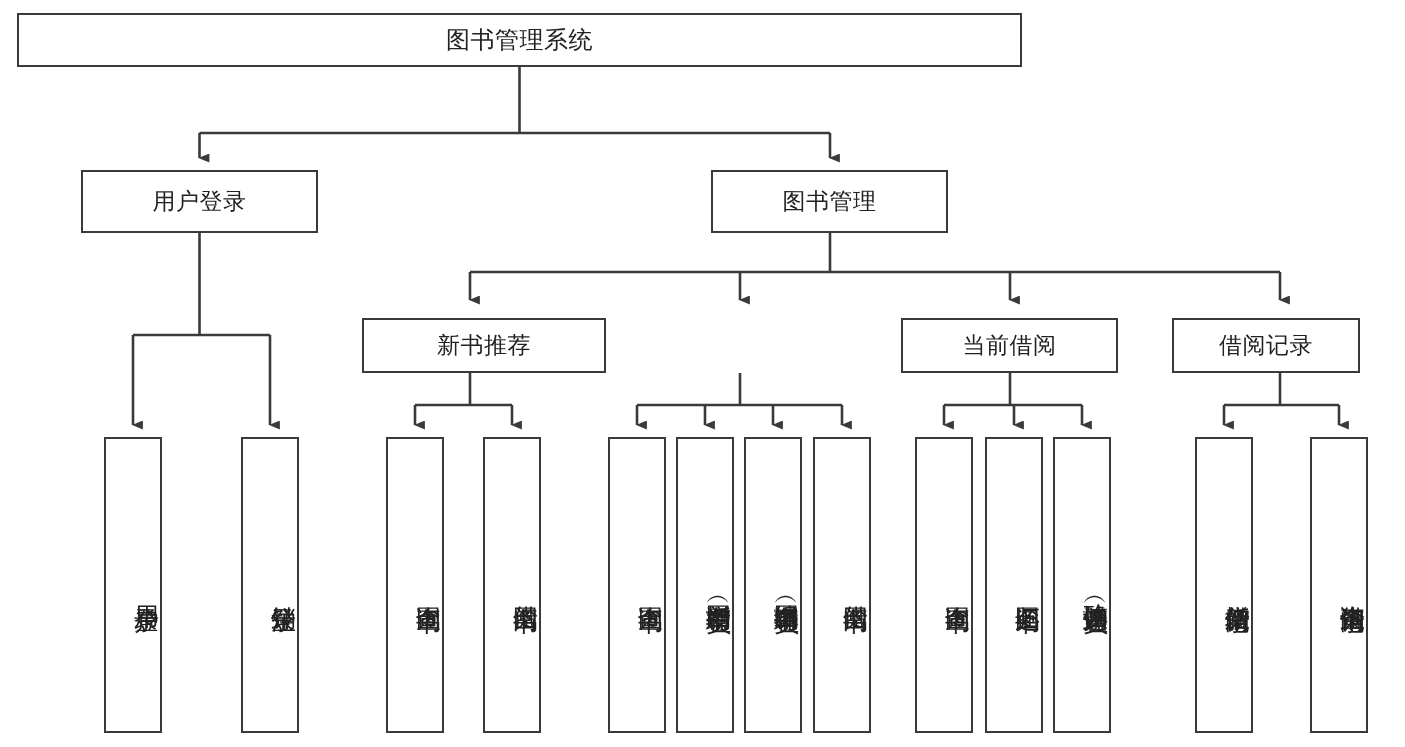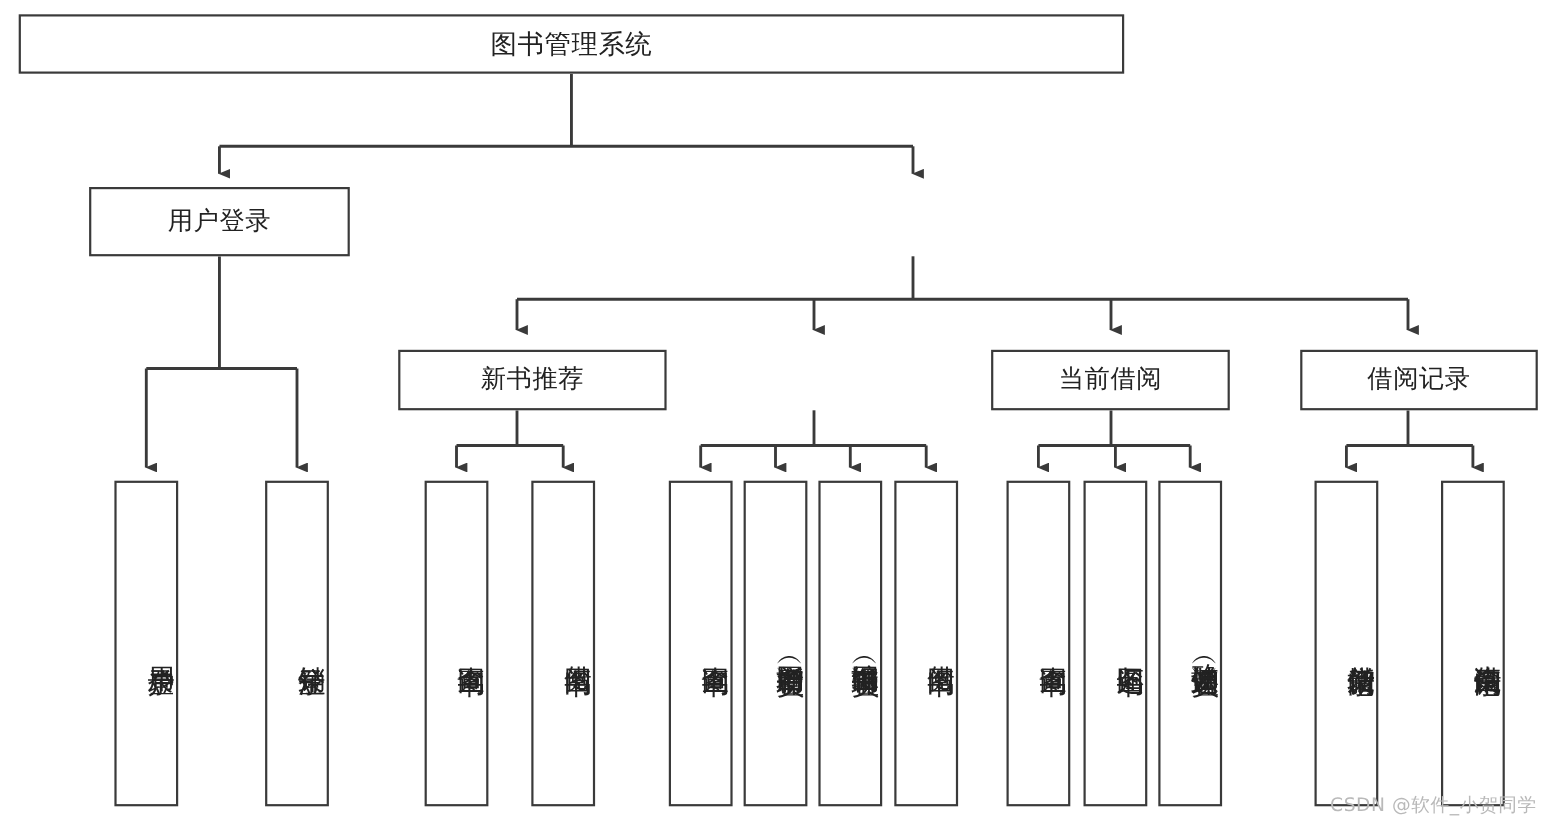--- a/index.html
+++ b/index.html
@@ -125,28 +125,31 @@
     </g>
   </svg>
 
   <div class="node node-h node-root" style="left:17px; top:13px; width:1005px; height:54px;">
     <span>图书管理系统</span>
   </div>
 
   <div class="node node-h" style="left:81px; top:170px; width:237px; height:63px;">
     <span>用户登录</span>
   </div>
+  <div class="node node-h" style="left:711px; top:170px; width:237px; height:63px;">
+    <span>图书管理</span>
+  </div>
 
   <div class="node node-h" style="left:362px; top:318px; width:244px; height:55px;">
     <span>新书推荐</span>
   </div>
   <div class="node node-h" style="left:901px; top:318px; width:217px; height:55px;">
     <span>当前借阅</span>
   </div>
-  <div class="node node-h" style="left:1172px; top:318px; width:216px; height:55px;margin-left:10px;">
+  <div class="node node-h" style="left:1172px; top:318px; width:188px; height:55px;">
     <span>借阅记录</span>
   </div>
 
   <div class="node node-v" style="left:104px; top:437px; width:58px; height:296px;">
     <span>用户登录</span>
   </div>
   <div class="node node-v" style="left:241px; top:437px; width:58px; height:296px;">
     <span>注销登录</span>
   </div>
 
@@ -180,15 +183,14 @@
     <span>确认归还（管理员）</span>
   </div>
 
   <div class="node node-v" style="left:1195px; top:437px; width:58px; height:296px;">
     <span>新增借阅记录</span>
   </div>
   <div class="node node-v" style="left:1310px; top:437px; width:58px; height:296px;">
     <span>查询借阅记录</span>
   </div>
 
-  <div class="watermark">CSDN @软件_小贺同学</div>
 
 </div>
 
 </body></html>

